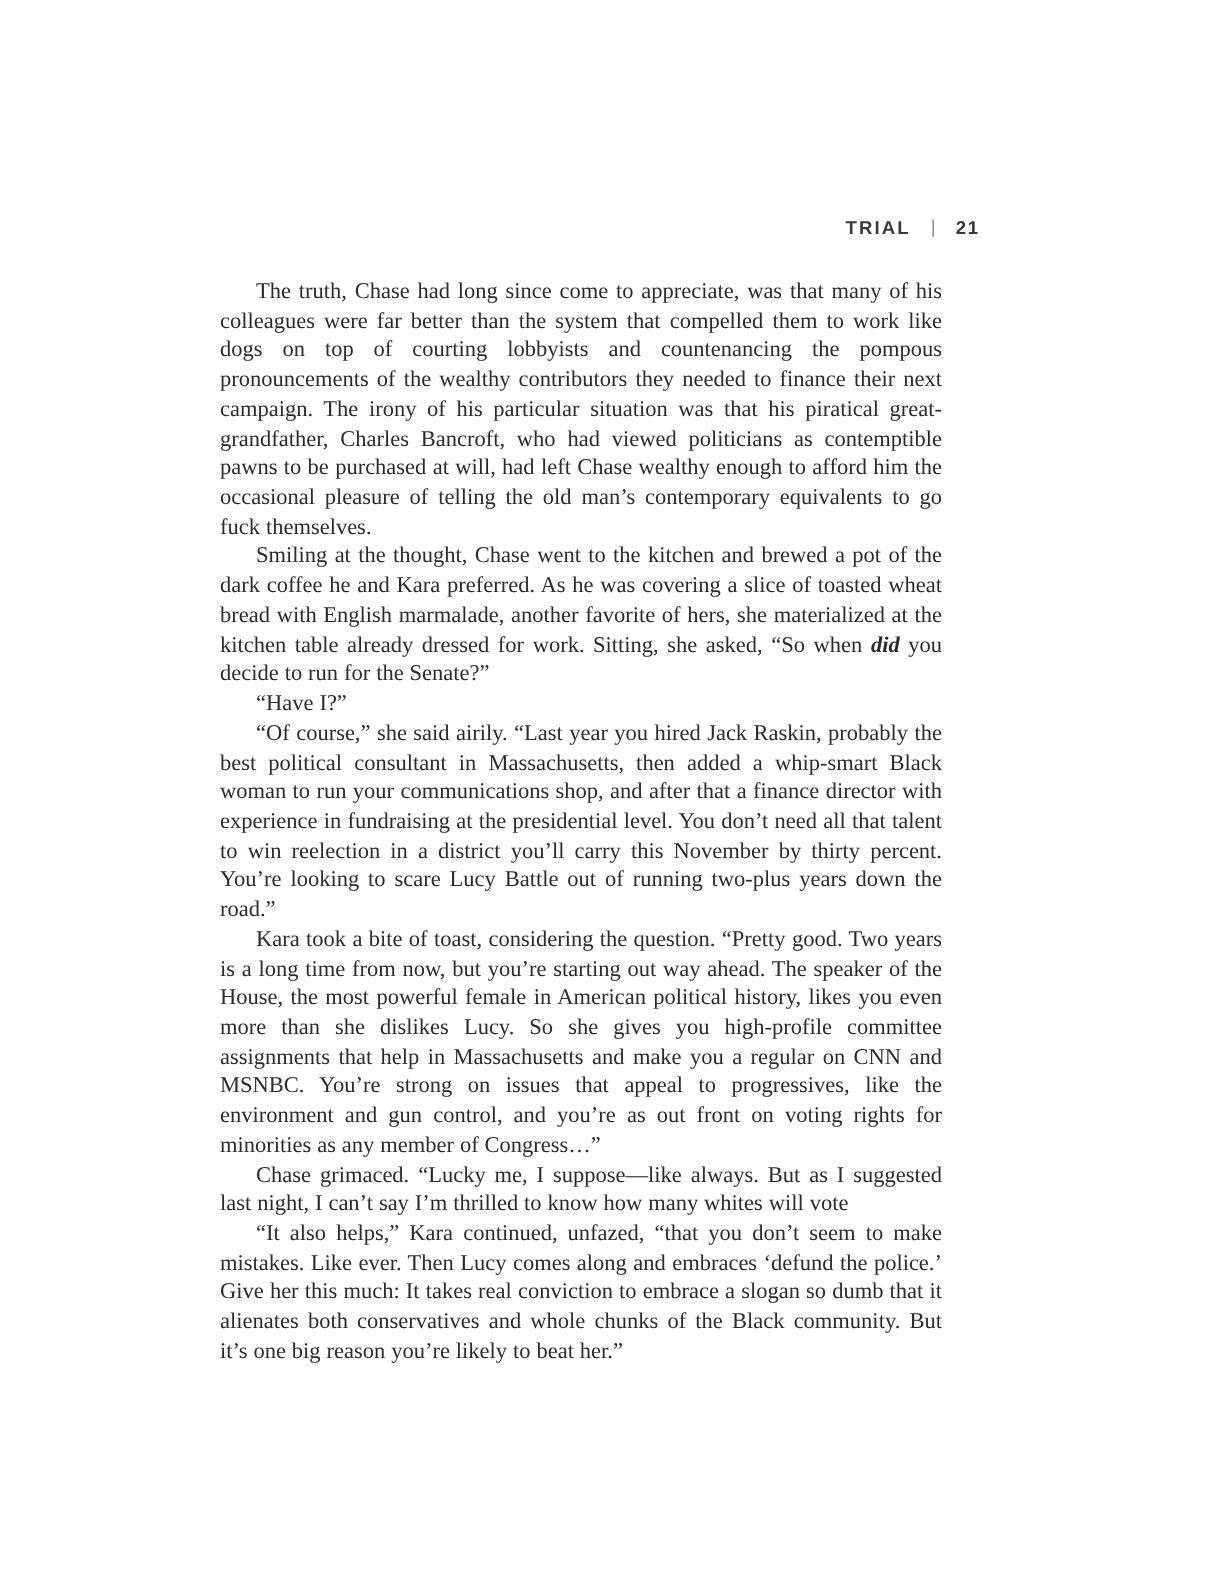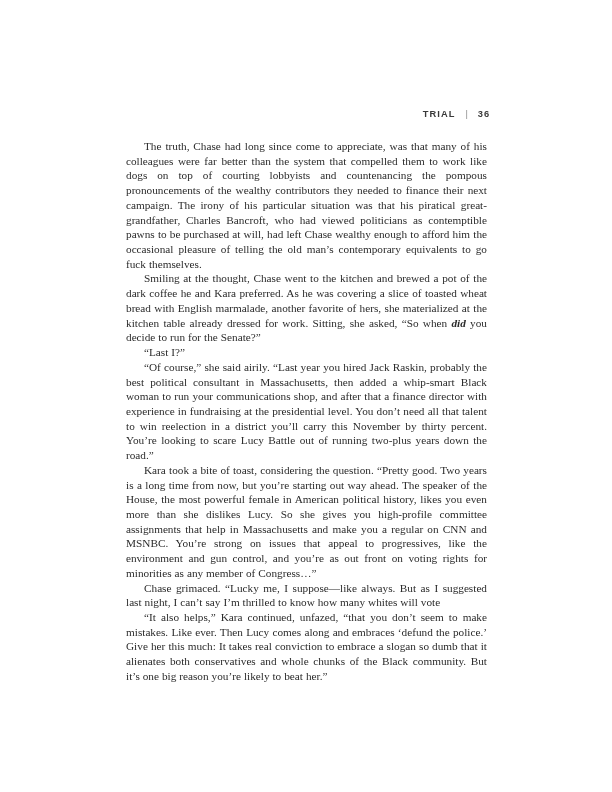--- a/index.html
+++ b/index.html
@@ -51,21 +51,21 @@
   }
   .running-head .rh-folio {
     font-weight: 600;
     letter-spacing: 0.9px;
   }
 
   
   .textblock {
     position: absolute;
     top: 101px;
-    left: 126px;
+    left: 110px;
     width: 361px;
   }
   p.para {
     margin: 0;
     font-size: 11.25px;
     line-height: 14.72px;
     text-align: justify;
     text-indent: 18px;
     -webkit-hyphens: none;
     hyphens: none;
@@ -80,26 +80,26 @@
   }
 </style>
 </head>
 <body>
 
 <div class="page">
 
   <div class="running-head">
     <span class="rh-title">TRIAL</span>
     <span class="rh-sep">|</span>
-    <span class="rh-folio">36</span>
+    <span class="rh-folio">21</span>
   </div>
 
   <div class="textblock">
     <p class="para">The truth, Chase had long since come to appreciate, was that many of his colleagues were far better than the system that compelled them to work like dogs on top of courting lobbyists and countenancing the pompous pronouncements of the wealthy contributors they needed to finance their next campaign. The irony of his particular situation was that his piratical great-grandfather, Charles Bancroft, who had viewed politicians as contemptible pawns to be purchased at will, had left Chase wealthy enough to afford him the occasional pleasure of telling the old man’s contemporary equivalents to go fuck themselves.</p>
     <p class="para"><span>Smiling at the thought, Chase went to the kitchen and brewed a pot of the dark coffee he and Kara preferred. As he was covering a slice of toasted wheat bread with English marmalade, another favorite of hers, she materialized at the kitchen table already dressed for work. Sitting, she asked, “So when </span><em>did</em><span> you decide to run for the Senate?”</span></p>
-    <p class="para short">“Last I?”</p>
+    <p class="para short">“Have I?”</p>
     <p class="para">“Of course,” she said airily. “Last year you hired Jack Raskin, probably the best political consultant in Massachusetts, then added a whip-smart Black woman to run your communications shop, and after that a finance director with experience in fundraising at the presidential level. You don’t need all that talent to win reelection in a district you’ll carry this November by thirty percent. You’re looking to scare Lucy Battle out of running two-plus years down the road.”</p>
     <p class="para">Kara took a bite of toast, considering the question. “Pretty good. Two years is a long time from now, but you’re starting out way ahead. The speaker of the House, the most powerful female in American political history, likes you even more than she dislikes Lucy. So she gives you high-profile committee assignments that help in Massachusetts and make you a regular on CNN and MSNBC. You’re strong on issues that appeal to progressives, like the environment and gun control, and you’re as out front on voting rights for minorities as any member of Congress…”</p>
     <p class="para">Chase grimaced. “Lucky me, I suppose—like always. But as I suggested last night, I can’t say I’m thrilled to know how many whites will vote</p>
     <p class="para">“It also helps,” Kara continued, unfazed, “that you don’t seem to make mistakes. Like ever. Then Lucy comes along and embraces ‘defund the police.’ Give her this much: It takes real conviction to embrace a slogan so dumb that it alienates both conservatives and whole chunks of the Black community. But it’s one big reason you’re likely to beat her.”</p>
   </div>
 
 </div>
 
 </body></html>

